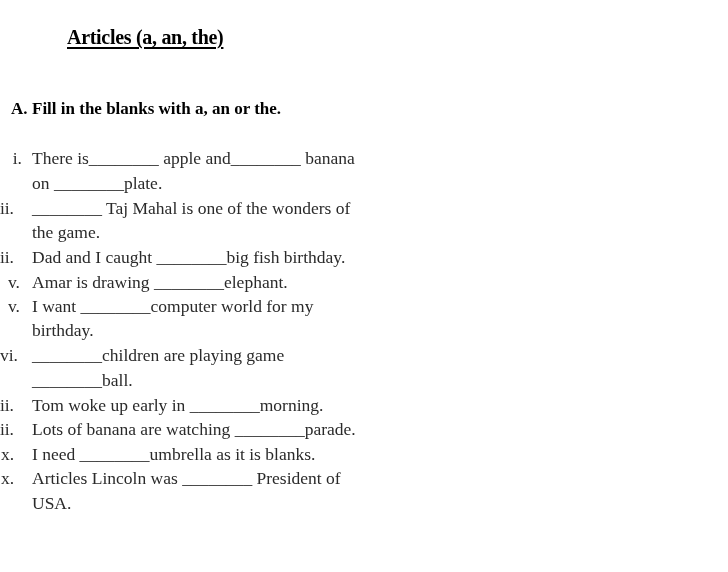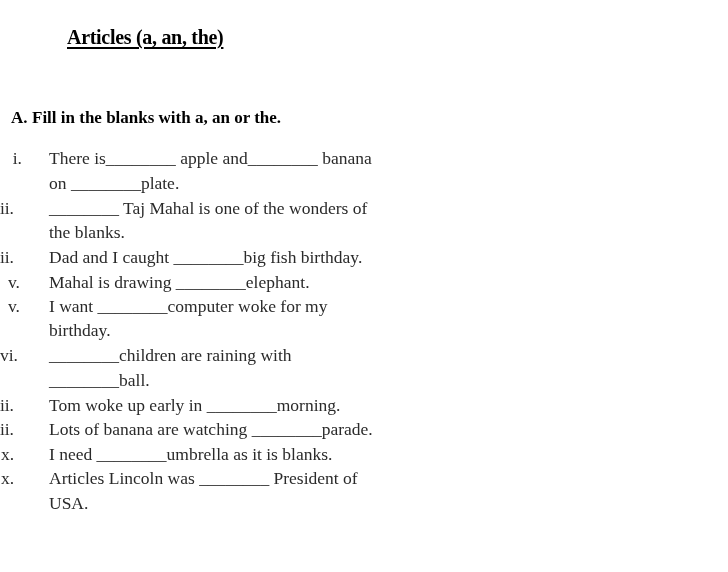--- a/index.html
+++ b/index.html
@@ -14,30 +14,29 @@
       font-size: 20px; font-weight: bold; color: #000;
       text-decoration: underline; text-decoration-thickness: 2px;
       text-underline-offset: 3px; letter-spacing: -0.3px;
       white-space: nowrap;
       margin-top: 24px;
     }
     .instruction {
       position: absolute; left: 11px; top: 99px;
       font-size: 17px; font-weight: bold; color: #000;
       white-space: nowrap;
-      margin-top: 9px;
     }
     .instruction .letter { display: inline-block; width: 21px; }
     .list { position: absolute; left: 0; top: 0; width: 400px; }
     .line {
       position: absolute; font-size: 17.5px; line-height: 20px;
       white-space: nowrap; color: #2a2a2a;
     }
     .num { position: absolute; text-align: right; width: 22px; left: 0; }
-    .txt { position: absolute; left: 49px; }
+    .txt { position: absolute; left: 32px; }
   </style>
 </head>
 <body>
 
 <div>
   <div class="title">Articles (a, an, the)</div>
 
   <div class="instruction">
     <span class="letter">A.</span><span>Fill in the blanks with a, an or the.</span>
   </div>
@@ -50,44 +49,44 @@
     </div>
     <div class="line" style="top:173px; width:400px;">
       <span class="txt">on ________plate.</span>
     </div>
 
     <div class="line" style="top:198px; width:400px;">
       <span class="num" style="left:-8px; width:22px;">ii.</span>
       <span class="txt"> ________ Taj  Mahal is one of the wonders of</span>
     </div>
     <div class="line" style="top:222px; width:400px;">
-      <span class="txt">the blanks.</span>
+      <span class="txt">the game.</span>
     </div>
 
     <div class="line" style="top:247px; width:400px;">
       <span class="num" style="left:-8px;">ii.</span>
       <span class="txt">Dad and I caught ________big fish birthday.</span>
     </div>
 
     <div class="line" style="top:272px; width:400px;">
       <span class="num" style="left:-2px;">v.</span>
-      <span class="txt">Mahal is drawing ________elephant.</span>
+      <span class="txt">Amar is drawing ________elephant.</span>
     </div>
 
     <div class="line" style="top:296px; width:400px;">
       <span class="num" style="left:-2px;">v.</span>
-      <span class="txt">I want  ________computer woke for my</span>
+      <span class="txt">I want  ________computer world for my</span>
     </div>
     <div class="line" style="top:320px; width:400px;">
       <span class="txt">birthday.</span>
     </div>
 
     <div class="line" style="top:345px; width:400px;">
       <span class="num" style="left:-4px;">vi.</span>
-      <span class="txt">________children are raining with</span>
+      <span class="txt">________children are playing game</span>
     </div>
     <div class="line" style="top:370px; width:400px;">
       <span class="txt">________ball.</span>
     </div>
 
     <div class="line" style="top:395px; width:400px;">
       <span class="num" style="left:-8px;">ii.</span>
       <span class="txt">Tom woke up early in ________morning.</span>
     </div>
 

